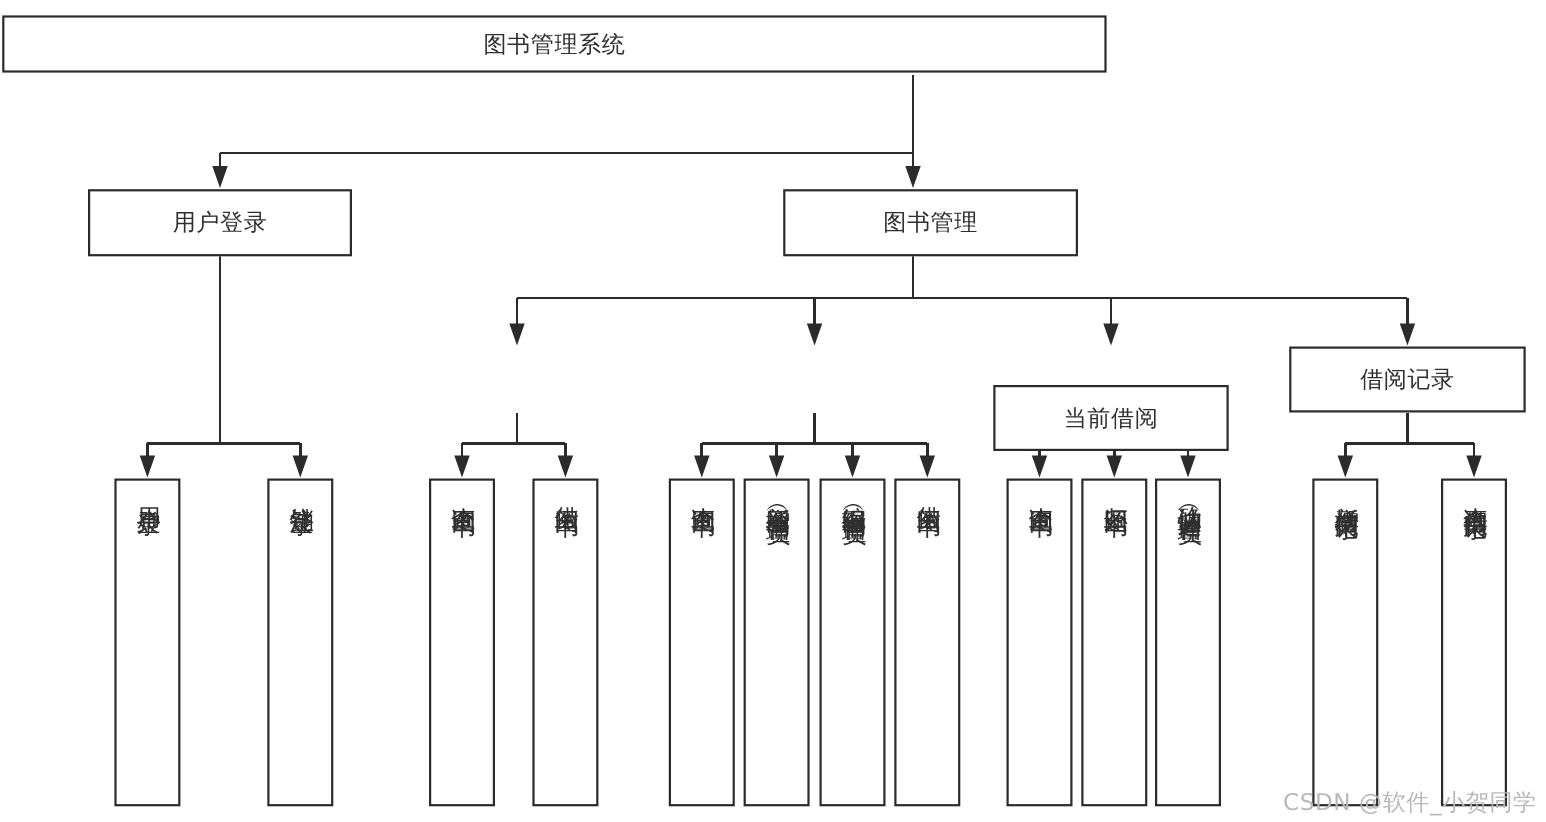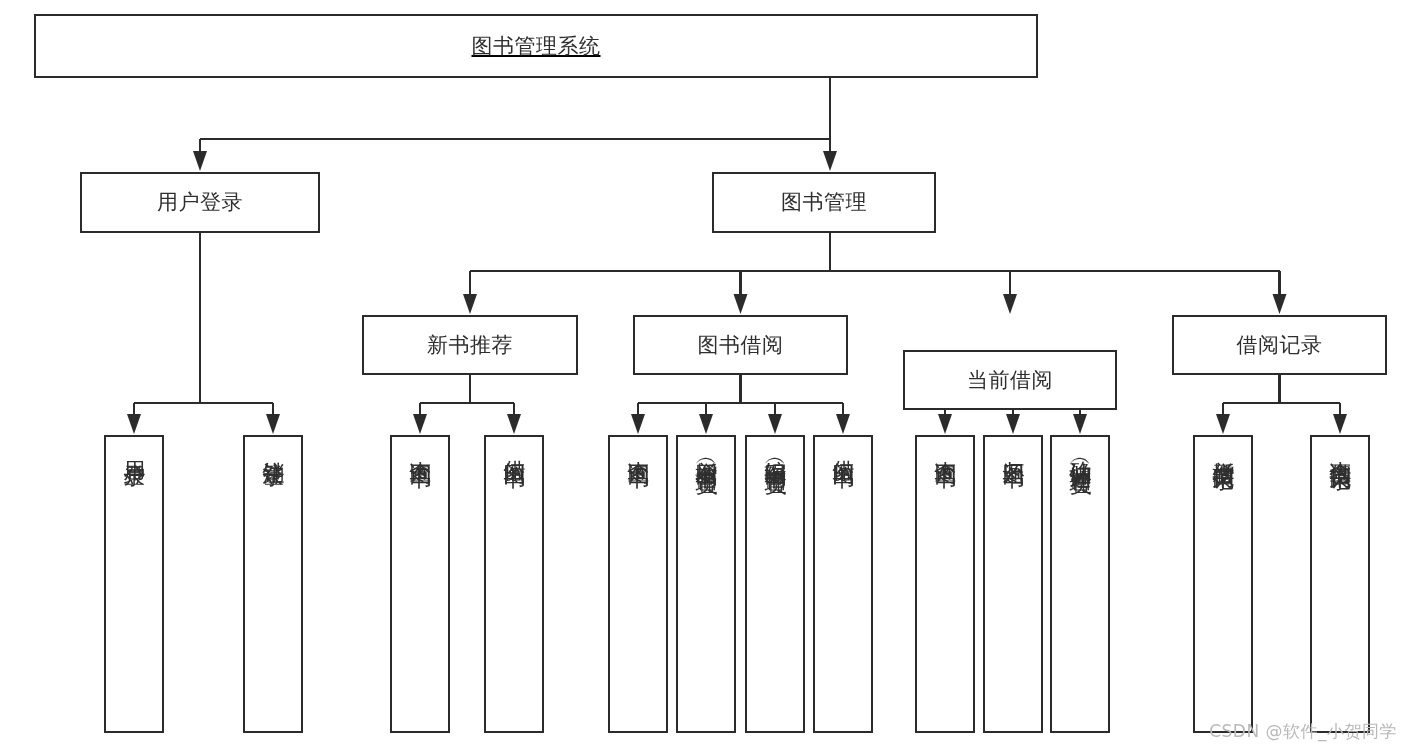--- a/index.html
+++ b/index.html
@@ -52,21 +52,21 @@
     font-size: 22px;
     line-height: 1.22;
     letter-spacing: 2px;
     white-space: nowrap;
   }
   #watermark {
     position: absolute;
     right: 8px;
     bottom: 4px;
     color: #b9b9b9;
-    font-size: 17px;
+    font-size: 21px;
     letter-spacing: 0.5px;
     user-select: none;
   }
 </style>
 </head>
 <body>
 
 <div id="canvas">
 
   <svg id="wires" viewBox="0 0 1405 747" xmlns="http://www.w3.org/2000/svg">
@@ -117,37 +117,31 @@
       <line x1="1080" y1="403" x2="1080" y2="415" stroke="#2b2b2b" stroke-width="2.5" shape-rendering="crispEdges"></line>
       <path d="M 1073 414 L 1087 414 L 1080 434 Z" fill="#2b2b2b"></path>
       <line x1="1279.5" y1="375" x2="1279.5" y2="403" stroke="#2b2b2b" stroke-width="2.5" shape-rendering="crispEdges"></line>
       <line x1="1223" y1="403" x2="1340" y2="403" stroke="#2b2b2b" stroke-width="2.5" shape-rendering="crispEdges"></line>
       <line x1="1223" y1="403" x2="1223" y2="415" stroke="#2b2b2b" stroke-width="2.5" shape-rendering="crispEdges"></line>
       <path d="M 1216 414 L 1230 414 L 1223 434 Z" fill="#2b2b2b"></path>
       <line x1="1340" y1="403" x2="1340" y2="415" stroke="#2b2b2b" stroke-width="2.5" shape-rendering="crispEdges"></line>
       <path d="M 1333 414 L 1347 414 L 1340 434 Z" fill="#2b2b2b"></path>
     </svg>
 
-  <div class="node" id="n-root" style="left: 34px; top: 14px; width: 1004px; height: 64px; text-decoration: underline;">
+  <div class="node" id="n-root" style="left: 2px; top: 14px; width: 1004px; height: 52px;">
     <span class="lbl">图书管理系统</span>
   </div>
 
   <div class="node" id="n-l2-0" style="left: 80px; top: 172px; width: 240px; height: 61px;">
     <span class="lbl">用户登录</span>
   </div>
-  <div class="node" id="n-l2-1" style="left: 712px; top: 172px; width: 224px; height: 61px;">
+  <div class="node" id="n-l2-1" style="left: 712px; top: 172px; width: 268px; height: 61px;">
     <span class="lbl">图书管理</span>
   </div>
 
-  <div class="node" id="n-l3-0" style="left: 362px; top: 315px; width: 216px; height: 60px;">
-    <span class="lbl">新书推荐</span>
-  </div>
-  <div class="node" id="n-l3-1" style="left: 633px; top: 315px; width: 215px; height: 60px;">
-    <span class="lbl">图书借阅</span>
-  </div>
   <div class="node" id="n-l3-2" style="left: 903px; top: 315px; width: 214px; height: 60px; margin-top: 35px;">
     <span class="lbl">当前借阅</span>
   </div>
   <div class="node" id="n-l3-3" style="left: 1172px; top: 315px; width: 215px; height: 60px; justify-content: center;">
     <span class="lbl">借阅记录</span>
   </div>
 
   <div class="node vertical" id="n-leaf-0" style="left: 104px; top: 435px; width: 60px; height: 298px;">
     <span class="lbl">用户登录</span>
   </div>

